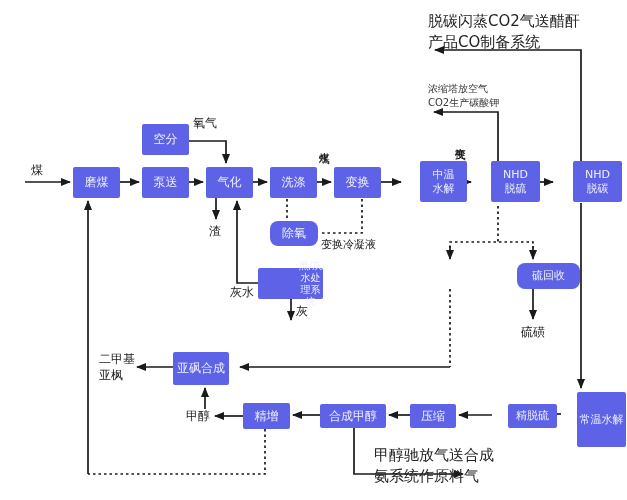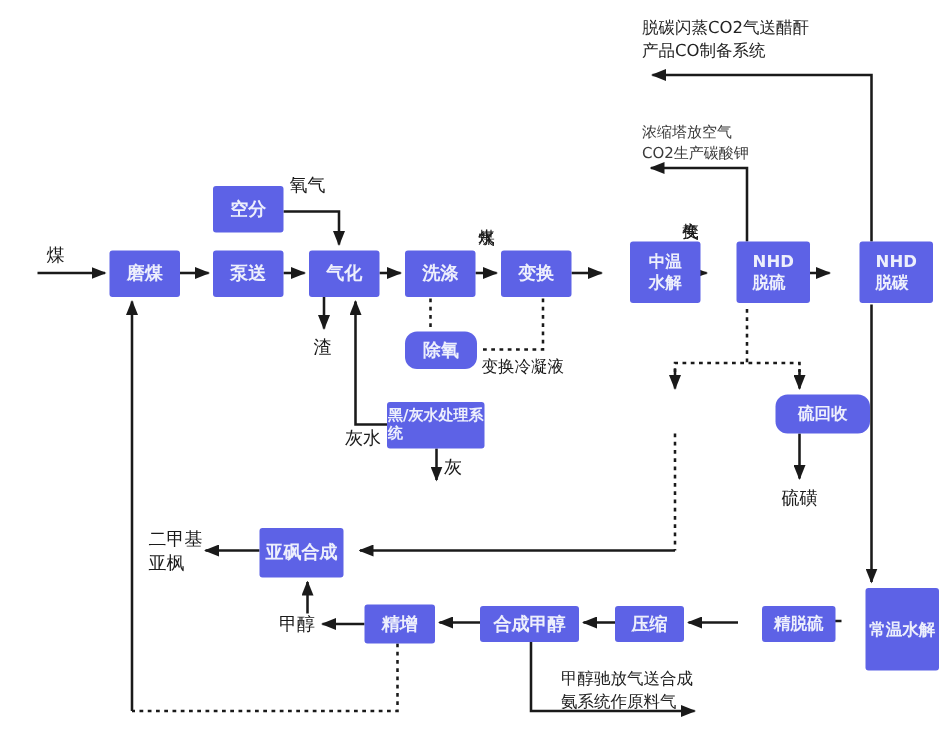--- a/index.html
+++ b/index.html
@@ -1,28 +1,28 @@
 <!DOCTYPE html>
 <html style="--node-fill: #5d62e6; --node-text: #edeffc; --line: #1a1a1a; --bg: #ffffff;"><head>
 <meta charset="utf-8">
 <style>
   html,body{margin:0;padding:0;background:#fff;}
   *{box-sizing:border-box;}
   .canvas{position:relative;width:627px;height:500px;background:var(--bg,#ffffff);
           font-family:"DejaVu Sans","Liberation Sans",sans-serif;overflow:hidden;}
   .wires{position:absolute;left:0;top:0;width:627px;height:500px;}
   .node{position:absolute;background:var(--node-fill,#5d62e6);color:var(--node-text,#edeffc);
-        display:flex;align-items:center;justify-content:center;
-        font-size:12px;font-weight:700;line-height:1.25;white-space:pre-line;border-radius:2px;}
+        display:flex;align-items:center;justify-content:center;text-align:center;
+        font-size:12px;font-weight:400;line-height:1.25;white-space:pre-line;border-radius:2px;}
   .node.rounded{border-radius:8px;}
   .node.fs11{font-size:11px;margin-left:16px;}
-  .node.fs10{font-size:10px;line-height:1.2;}
+  .node.fs10{font-size:10px;line-height:1.2;padding-left:40px;}
   .lbl{position:absolute;color:var(--line,#1c1c1c);font-size:12px;line-height:1.3;white-space:pre-line;}
   .lbl.vertical{writing-mode:vertical-rl;text-orientation:upright;letter-spacing:1px;font-size:11px;}
-  .anno{position:absolute;color:#222;font-size:11px;line-height:1.4;white-space:pre-line;}
+  .anno{position:absolute;color:#222;font-size:15px;line-height:1.4;white-space:pre-line;}
   .anno.sm{font-size:10px;color:#3a3a3a;}
   path{fill:none;stroke:var(--line,#1a1a1a);stroke-width:1.7;}
   path.dash{stroke-dasharray:2.5 3;}
 </style>
 </head>
 <body>
 
 <div class="canvas">
 
   <svg class="wires" viewBox="0 0 627 500">

